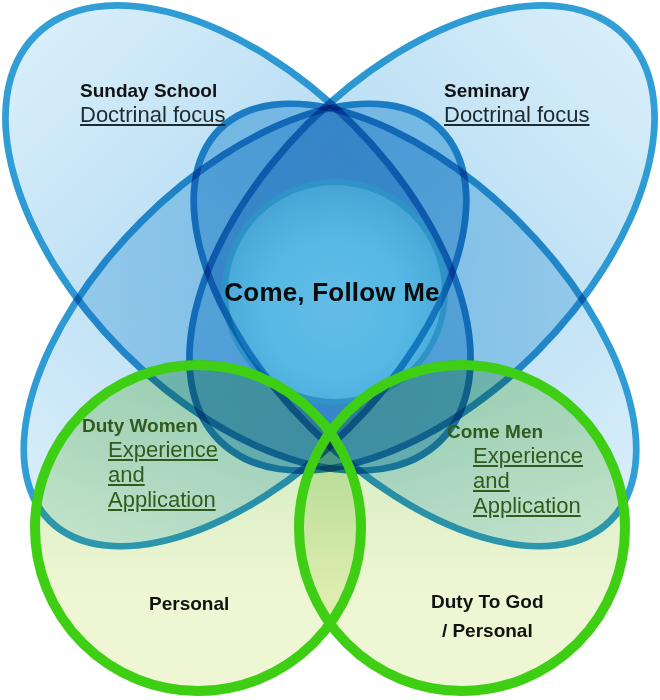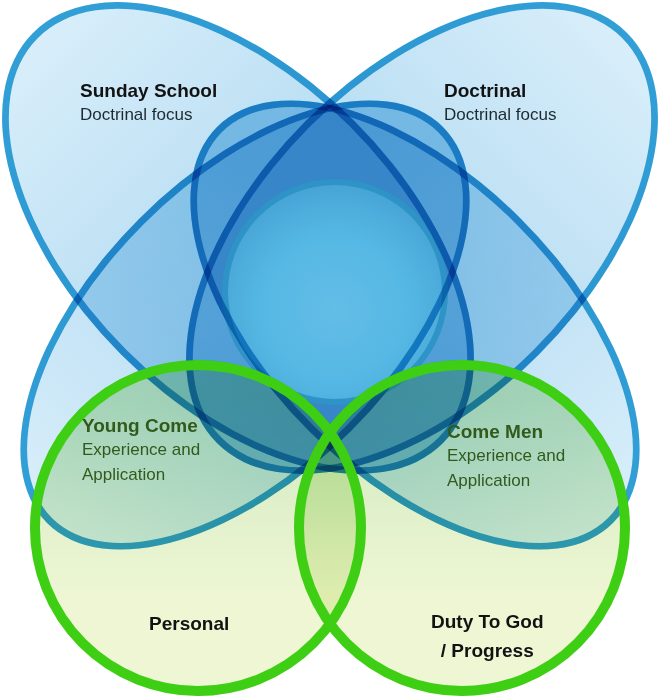--- a/index.html
+++ b/index.html
@@ -37,25 +37,25 @@
   
   .green-fill{mix-blend-mode:multiply;opacity:.96;z-index:4;
     background:linear-gradient(to bottom,var(--green-fill-top,#cdeabc) 12%,var(--green-fill-bottom,#eef6d2) 70%);}
   .g1{left:30px;top:360px;width:336px;height:336px;}
   .g2{left:294px;top:360px;width:336px;height:336px;}
   .green-ring{z-index:5;border:10px solid var(--green-border,#3ecf14);box-sizing:border-box;background:transparent;}
 
   
   .label{position:absolute;z-index:7;pointer-events:none;white-space:nowrap;}
   .label .t{font-weight:bold;font-size:19px;line-height:23px;color:var(--text-dark,#121212);}
-  .label .s{font-size:17px;line-height:25px;color:#1d2a30;}
+  .label .s{font-size:22px;line-height:25px;color:#1d2a30;text-decoration:underline;}
   .label.green .t{color:var(--text-green,#315a1c);}
-  .label.green .s{color:var(--text-green,#315a1c);white-space:normal;width:135px;}
+  .label.green .s{color:var(--text-green,#315a1c);white-space:normal;width:135px;margin-left:26px;}
   .program{position:absolute;z-index:7;font-weight:bold;font-size:19px;line-height:29px;
-    color:var(--text-dark,#121212);margin-top:20px;}
+    color:var(--text-dark,#121212);}
   .program span{display:block;}
   .center-label{position:absolute;z-index:7;left:167px;top:277px;width:330px;text-align:center;
     font-weight:bold;font-size:26px;color:#0b0b0b;letter-spacing:.2px;}
 
   .ss{left:80px;top:79px;}
   .sem{left:444px;top:79px;}
   .yw{left:82px;top:414px;}
   .ym{left:447px;top:420px;}
   .pp{left:149px;top:589px;}
   .dg{left:431px;top:587px;text-align:center;}
@@ -81,43 +81,44 @@
   <div class="shape green-fill g2"></div>
   <div class="shape green-ring g1"></div>
   <div class="shape green-ring g2"></div>
 
   <div class="label ss">
     <div class="t">Sunday School</div>
     <div class="s">Doctrinal focus</div>
   </div>
 
   <div class="label sem">
-    <div class="t">Doctrinal</div>
+    <div class="t">Seminary</div>
     <div class="s">Doctrinal focus</div>
   </div>
 
   <div class="label green yw">
-    <div class="t">Young Come</div>
+    <div class="t">Duty Women</div>
     <div class="s">
       <span style="display:block">Experience and</span>
       <span style="display:block">Application</span>
     </div>
   </div>
 
   <div class="label green ym">
     <div class="t">Come Men</div>
     <div class="s">
       <span style="display:block">Experience and</span>
       <span style="display:block">Application</span>
     </div>
   </div>
 
   <div class="program pp">
     <span>Personal</span>
   </div>
 
   <div class="program dg">
     <span>Duty To God</span>
-    <span>/ Progress</span>
+    <span>/ Personal</span>
   </div>
 
+  <div class="center-label">Come, Follow Me</div>
 
 </div>
 
 </body></html>

